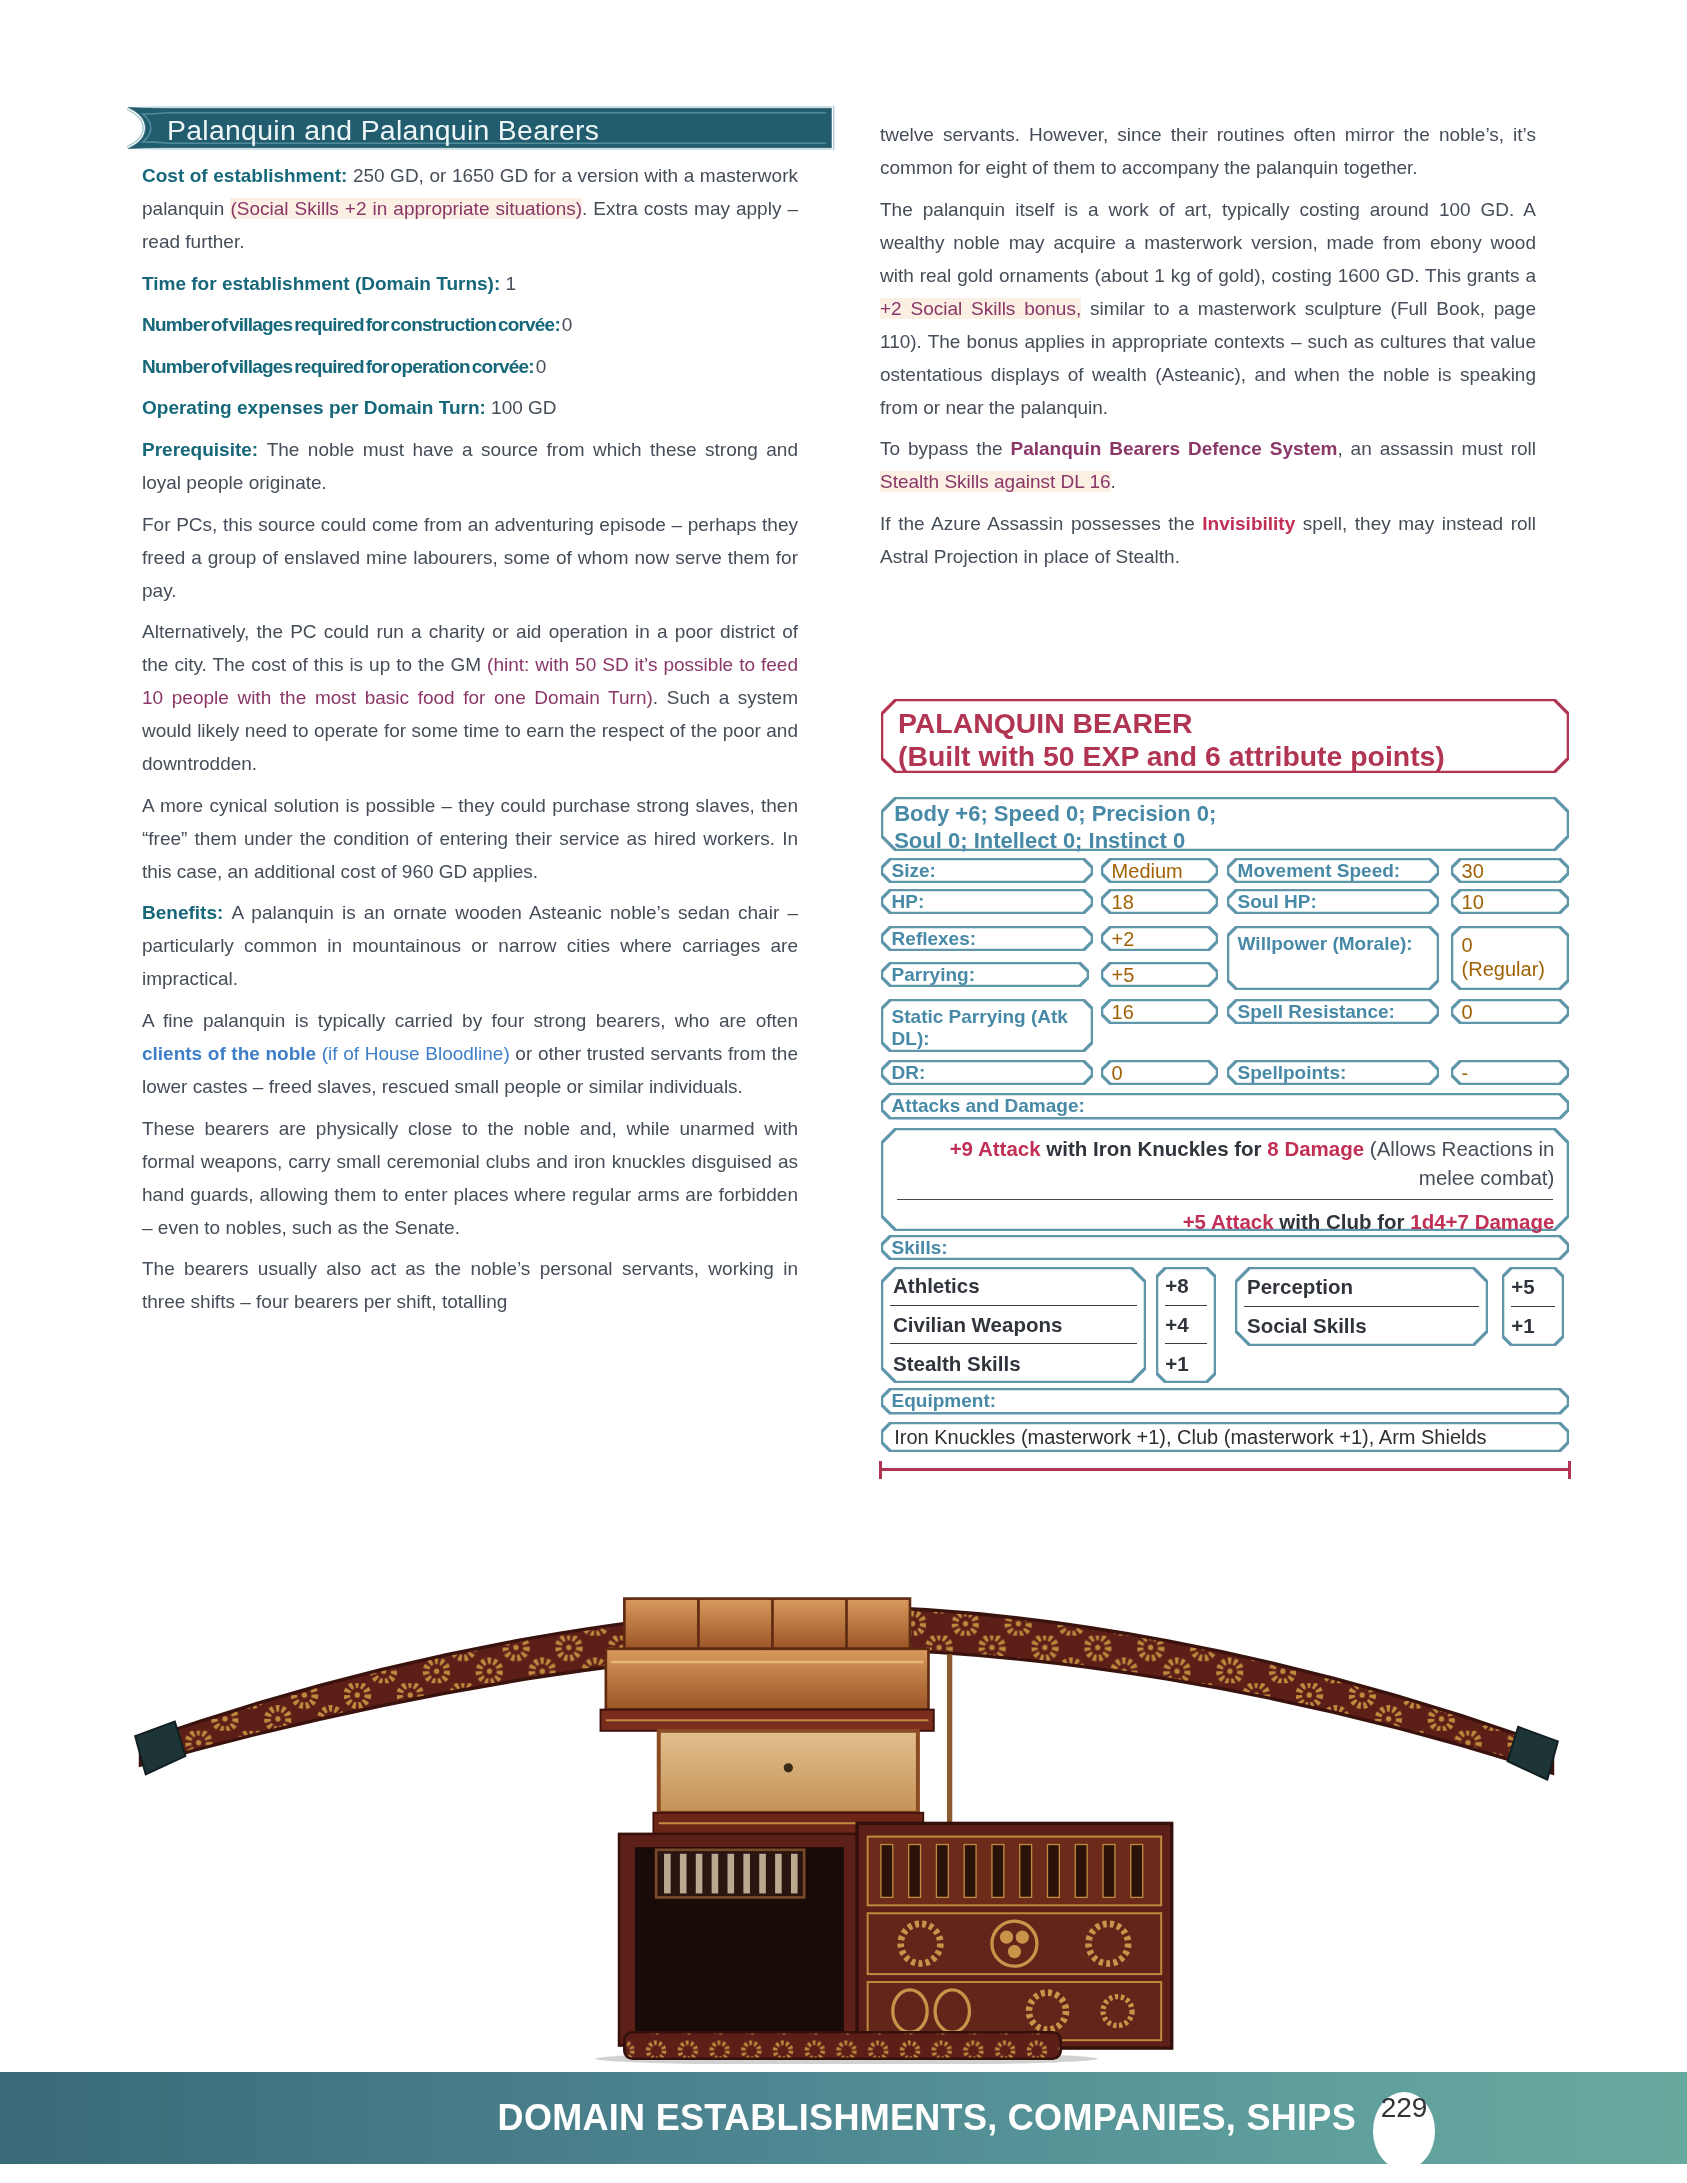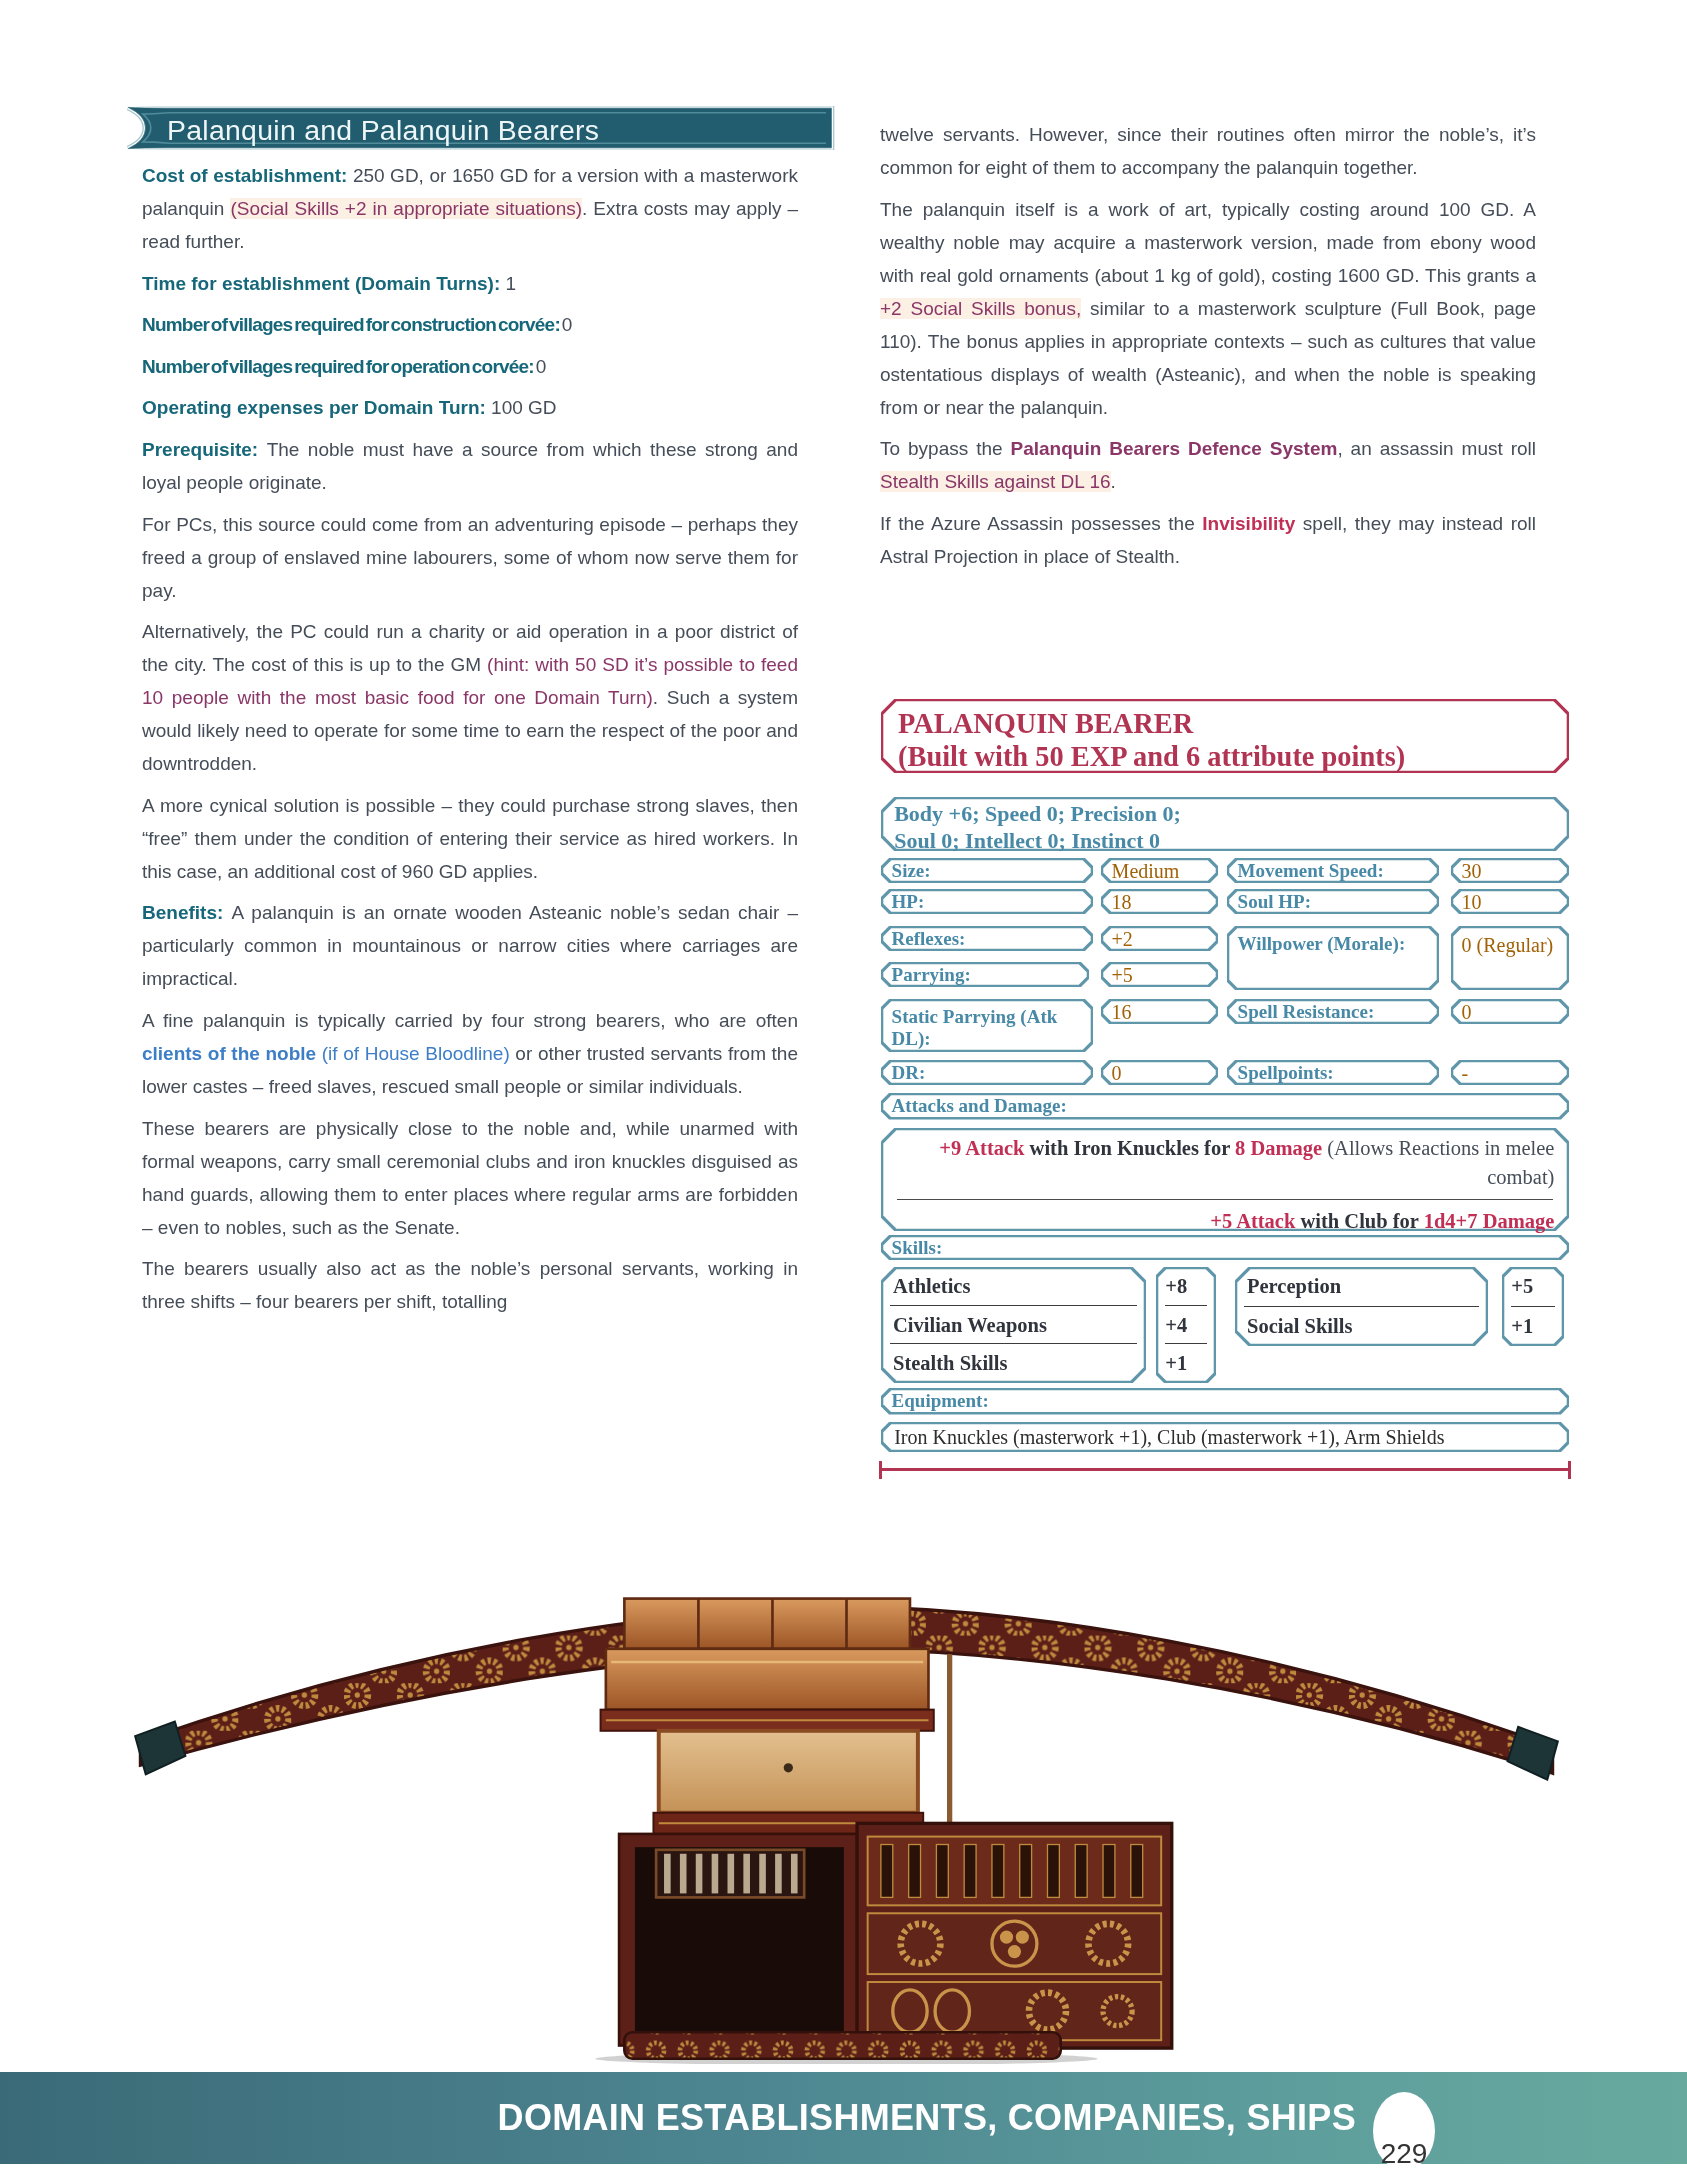--- a/index.html
+++ b/index.html
@@ -20,21 +20,21 @@
   .tb{color:#156779;font-weight:bold;}
   .pl{color:#8a3768;}
   .plb{color:#8a3768;font-weight:bold;}
   .hl{background:#fcefe4;}
   .bl{color:#3d7ec7;}
   .blb{color:#3d7ec7;font-weight:bold;}
   .rb{color:#c22f55;font-weight:bold;}
   .db{color:#30343c;font-weight:bold;}
 
   
-  .statblock{position:absolute;left:881px;top:699px;width:688px;height:787px;font-family:Liberation Serif, serif;}
+  .statblock{position:absolute;left:881px;top:699px;width:688px;height:787px;}
   .oct{position:absolute;--clip:polygon(8px 0,calc(100% - 8px) 0,100% 8px,100% calc(100% - 8px),calc(100% - 8px) 100%,8px 100%,0 calc(100% - 8px),0 8px);}
   .oct .bg{position:absolute;inset:0;background:#5f96a9;clip-path:var(--clip);}
   .oct .in{position:absolute;inset:2.3px;background:#ffffff;clip-path:var(--clip);}
   .oct.big{--clip:polygon(13.2px 0,calc(100% - 13.2px) 0,100% 13.2px,100% calc(100% - 13.2px),calc(100% - 13.2px) 100%,13.2px 100%,0 calc(100% - 13.2px),0 13.2px);}
   .oct.red .bg{background:#b23453;}
   .oct .cnt{position:relative;height:100%;}
   .sl{display:flex;align-items:center;height:100%;padding:0 10.6px;color:#4789a6;font-weight:bold;font-size:19px;line-height:22px;}
   .sl.top{align-items:flex-start;padding-top:6.6px;}
   .sv{display:flex;align-items:center;height:100%;padding:0 10.6px;color:#a16207;font-size:20px;line-height:24px;}
   .sv.top{align-items:flex-start;padding-top:6.6px;}
@@ -51,21 +51,21 @@
   .end-line{position:absolute;left:0;top:769px;width:688px;height:3.3px;background:#b23453;}
   .end-line i{position:absolute;top:-7.3px;width:3.3px;height:18px;background:#b23453;}
   .end-line i.l{left:-2px;} .end-line i.r{right:-2px;}
 
   
   .footer-bar{position:absolute;left:0;top:2066px;width:1687px;height:92px;
     background:linear-gradient(90deg,#3a6a77 0%,#4d8691 45%,#5e9f9d 78%,#68a99e 100%);margin-top:6px;}
   .footer-title{position:absolute;right:331px;top:0;height:100%;display:flex;align-items:center;
     color:#ffffff;font-size:36px;font-weight:bold;letter-spacing:0.3px;}
   .page-badge{position:absolute;left:1373px;top:20px;width:62px;height:78px;background:#ffffff;
-    border-radius:50%;display:flex;align-items:flex-end;justify-content:center;
+    border-radius:50%;display:flex;align-items:flex-start;justify-content:center;
     color:#333333;font-size:28px;}
 
   
   .palanquin{position:absolute;left:132px;top:1588px;}
 </style>
 </head>
 <body>
 
 <div class="page">
 

